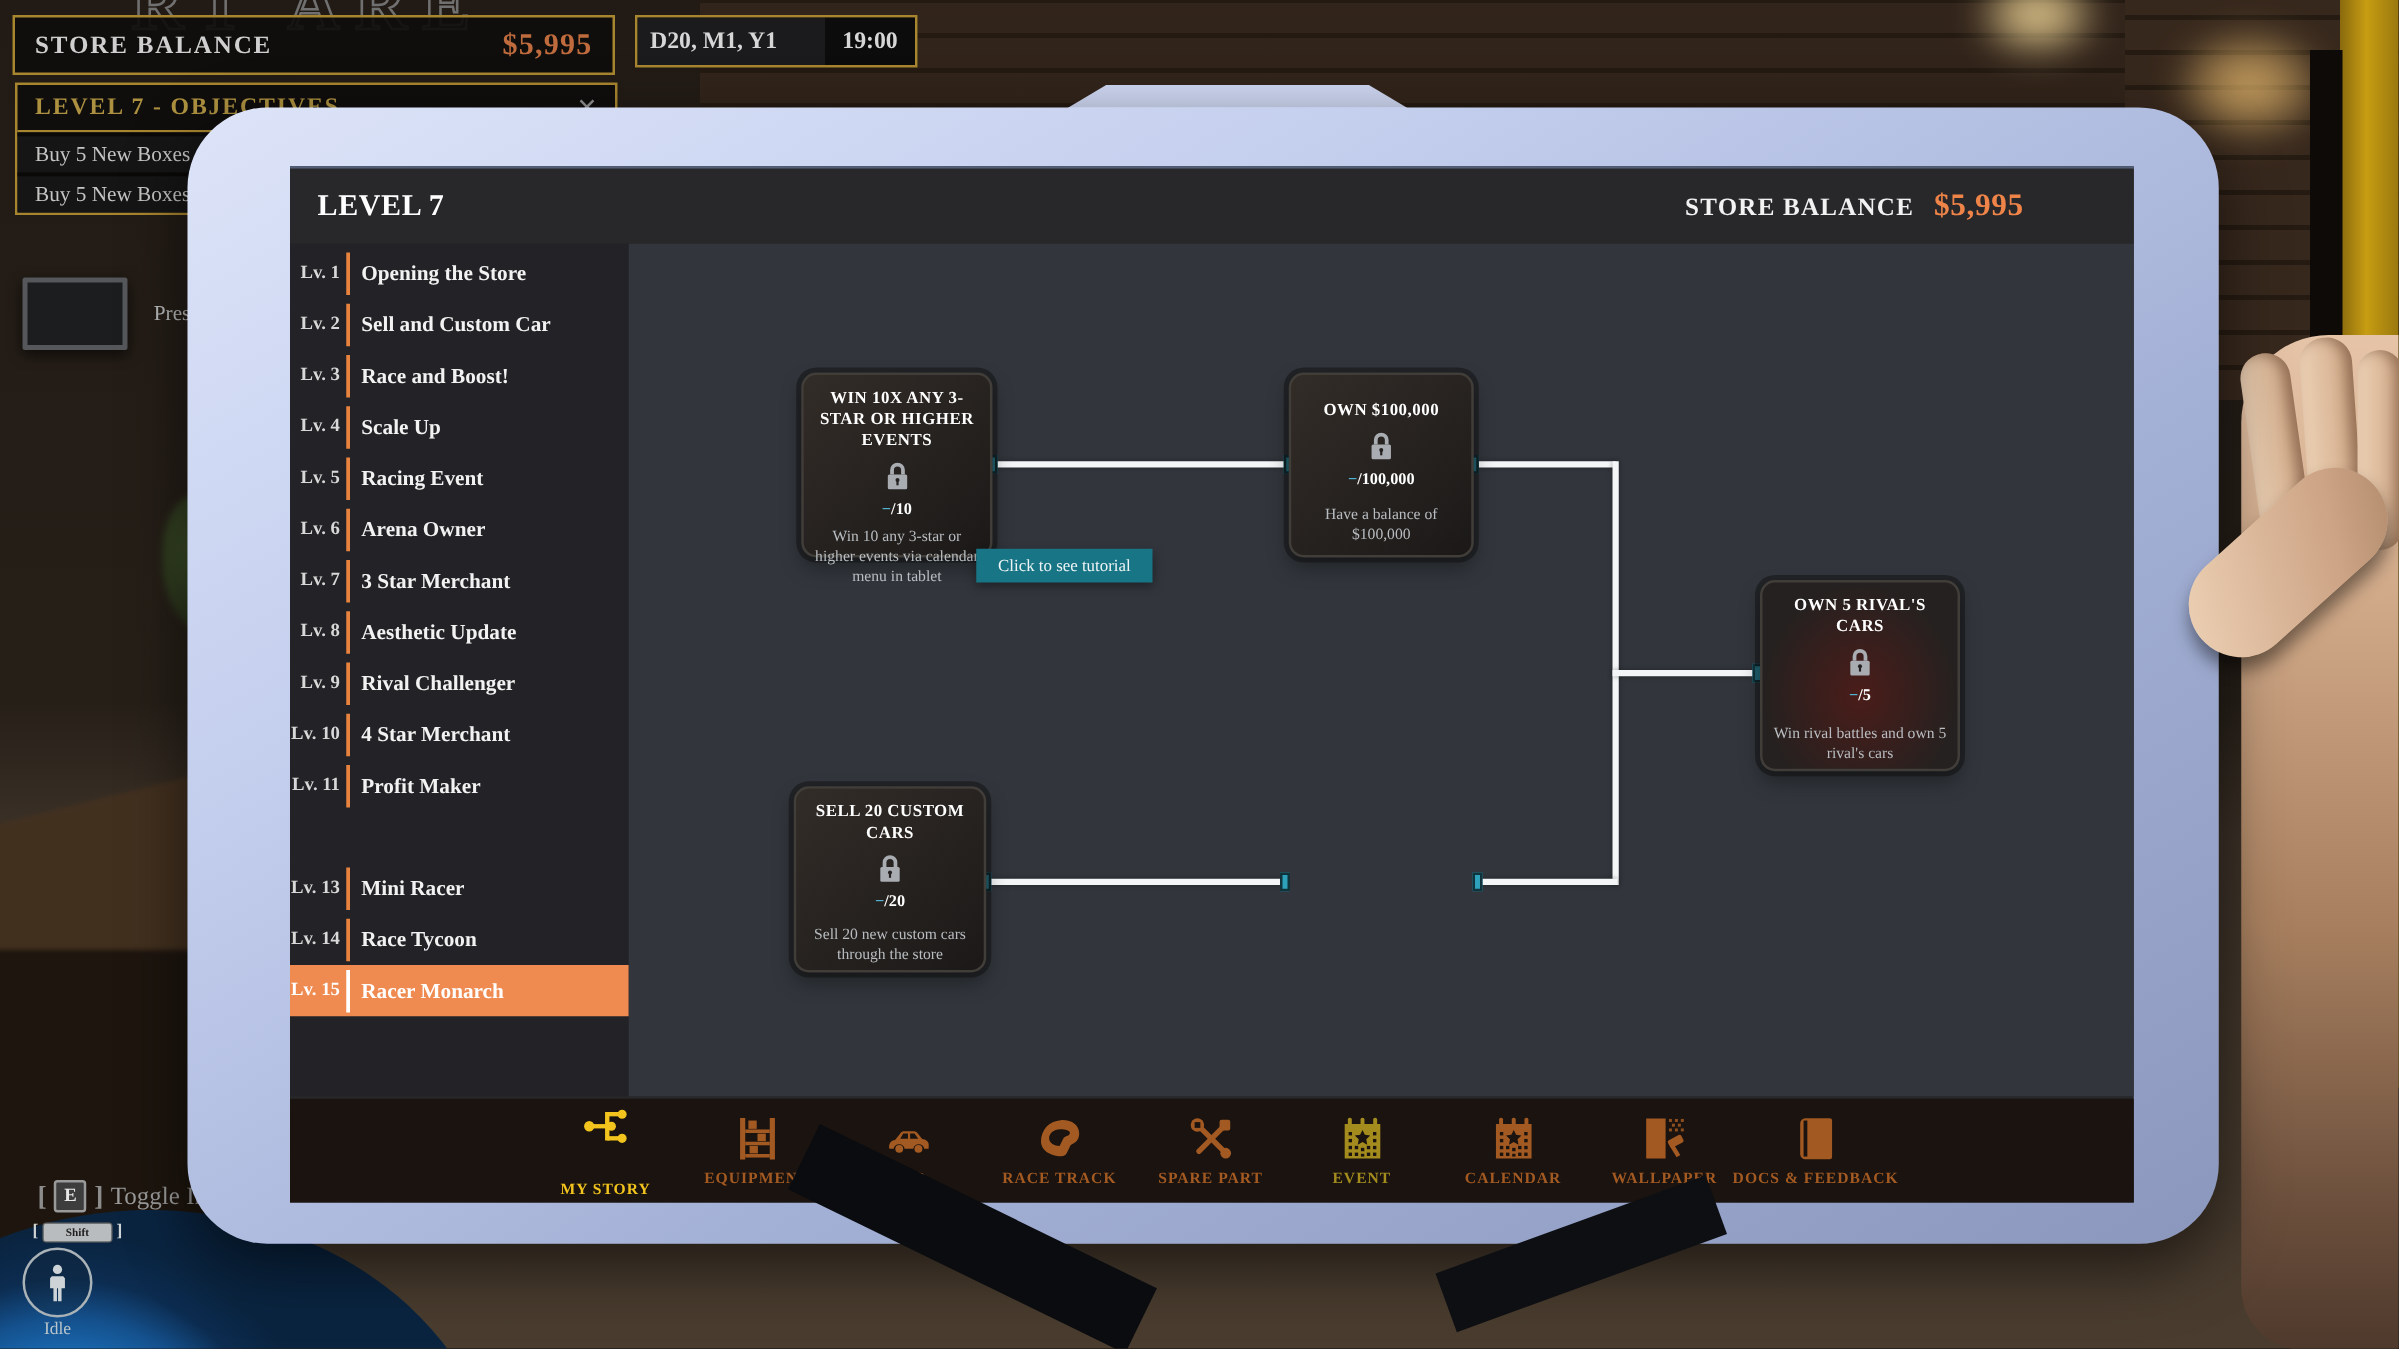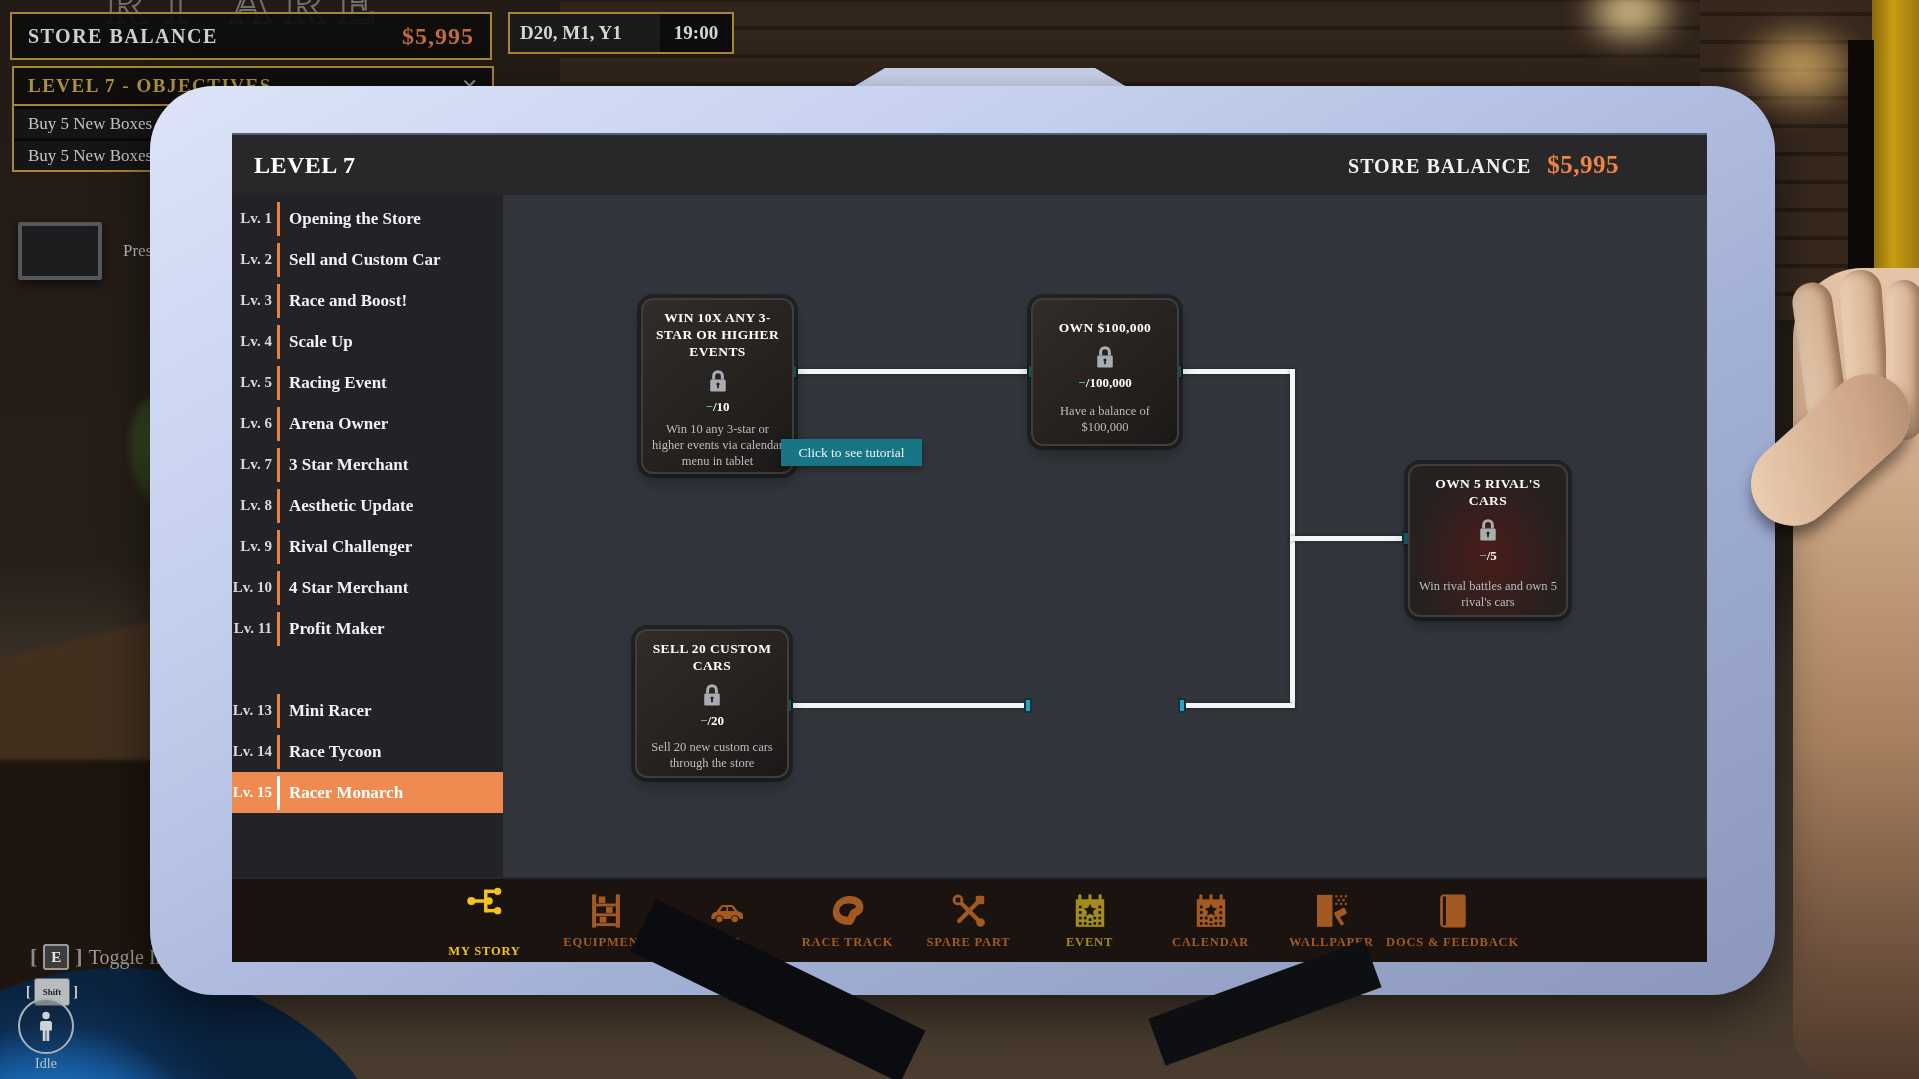--- a/index.html
+++ b/index.html
@@ -47,21 +47,21 @@
   
   .minimap{left:-160px;top:968px;width:560px;height:470px;border-radius:50%;
     background:radial-gradient(closest-side at 38% 52%,#dcedfb 0%,#8fc7ec 15%,#2e8fd4 32%,#1b6fba 54%,#14508c 70%,#0c2c50 84%,#0a2440 100%);}
   .toggle-hint{left:30px;top:944px;display:flex;align-items:center;gap:6px;color:#9a9a9a;font-size:20px;}
   .keybadge{display:inline-flex;align-items:center;justify-content:center;background:#3d3d3d;color:#e8e8e8;
     border:2px solid #9a9a9a;border-radius:3px;font-weight:bold;}
   .key-e{width:26px;height:26px;font-size:15px;}
   .bracket{color:#8c8c8c;font-size:22px;font-weight:bold;}
   .shift-hint{left:26px;top:978px;display:flex;align-items:center;gap:3px;}
   .shift-hint .bracket{font-size:14px;color:#cfd4d6;}
-  .key-shift{height:28px;padding:0 8px;font-size:9px;background:#b8bcbe;color:#222;border:1px solid #666;}
+  .key-shift{height:16px;padding:0 18px;font-size:9px;background:#b8bcbe;color:#222;border:1px solid #666;}
   .avatar{left:18px;top:998px;width:56px;height:56px;border-radius:50%;border:2px solid #a9b2b6;
     background:rgba(18,38,58,.35);display:flex;align-items:center;justify-content:center;}
   .idle{left:22px;top:1056px;width:48px;text-align:center;color:#b9c5cc;font-size:14px;}
 
   
   .hand{left:1793px;top:268px;width:126px;height:812px;border-radius:70px 0 0 50px;
     background:linear-gradient(180deg,#e6c4a8 0%,#d0a988 26%,#a8805f 58%,#6b4f3c 86%,#4e392c 100%);}
   .finger{border-radius:20px;background:linear-gradient(90deg,#ecd0b4,#cfa785);box-shadow:inset -6px 0 10px rgba(90,55,35,.5);}
   .f1{left:1800px;top:282px;width:40px;height:150px;transform:rotate(-8deg);}
   .f2{left:1844px;top:270px;width:42px;height:165px;transform:rotate(-4deg);}
@@ -281,21 +281,21 @@
       <div class="tline" style="left:679px;top:508px;width:112px;height:5px;"></div>
 
       <div class="tsq" style="left:287px;top:169px;"></div>
       <div class="tsq" style="left:524px;top:169px;"></div>
       <div class="tsq" style="left:672px;top:169px;"></div>
       <div class="tsq" style="left:899px;top:336px;"></div>
       <div class="tsq" style="left:282px;top:503px;"></div>
       <div class="tsq" style="left:521px;top:503px;"></div>
       <div class="tsq" style="left:675px;top:503px;"></div>
 
-      <div class="node" style="left:138px;top:103px;width:153px;height:176px;">
+      <div class="node" style="left:138px;top:103px;width:153px;height:148px;">
         <div class="node-title">WIN 10X ANY 3-STAR OR HIGHER EVENTS</div>
         <svg class="lock" viewBox="0 0 24 24" fill="#a9adb2">
           <path d="M12 2.5A4.7 4.7 0 0 0 7.3 7.2V10h2.4V7.2a2.3 2.3 0 0 1 4.6 0V10h2.4V7.2A4.7 4.7 0 0 0 12 2.5z"></path>
           <rect x="5.8" y="10" width="12.4" height="9.5" rx="1"></rect>
           <circle cx="12" cy="13.6" r="1.3" fill="#242120"></circle>
             <rect x="11.3" y="14.2" width="1.4" height="2.8" fill="#242120"></rect>
         </svg>
         <div class="node-progress"><span class="cur">−</span><span class="tot">/10</span></div>
         <div class="node-desc">Win 10 any 3-star or higher events via calendar menu in tablet</div>
       </div>

